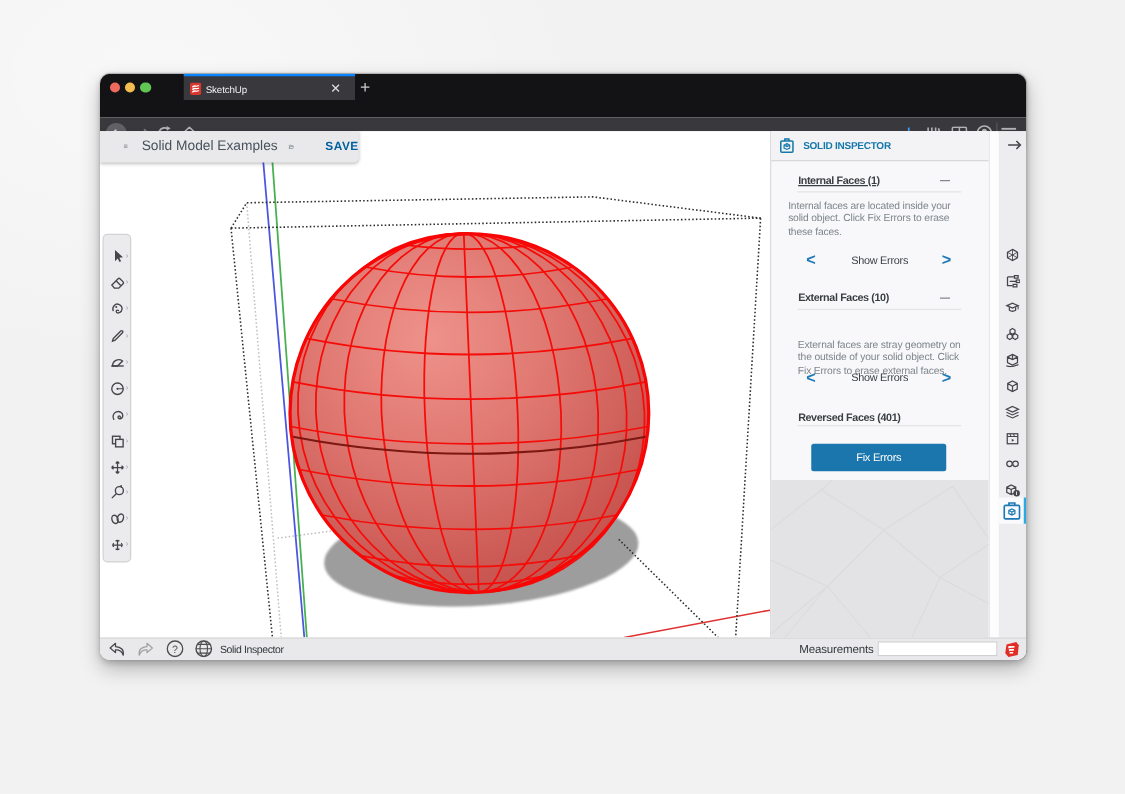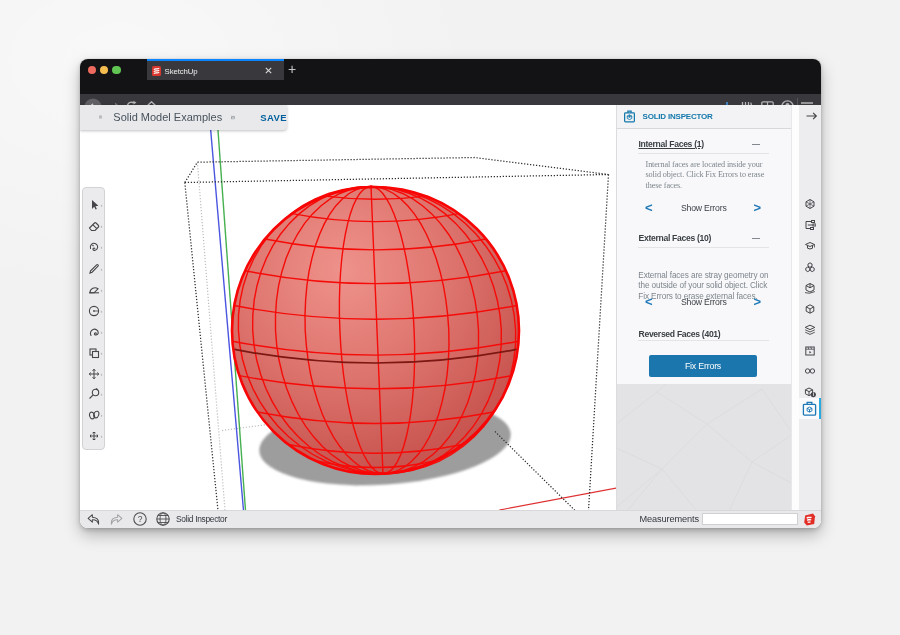--- a/index.html
+++ b/index.html
@@ -244,21 +244,21 @@
             <path d="M6 3.5 L6 1.5 L10 1.5 L10 3.5"></path>
             <path d="M8 6 L10.8 7.4 L10.8 10.4 L8 11.8 L5.2 10.4 L5.2 7.4 Z M8 6 L8 9 M5.2 7.4 L8 9 M10.8 7.4 L8 9" stroke-width="1.1"></path>
           </g>
         </svg>
         <span class="t">SOLID INSPECTOR</span>
       </div>
       <div style="position:relative; height:254px;">
         <div class="sec-title" style="position:absolute;left:22px;top:10px;text-decoration:underline;">Internal Faces (1)</div>
         <div style="position:absolute;right:31.3px;top:15px;width:8px;height:1.2px;background:#82888e;"></div>
         <div class="hr" style="position:absolute;left:21.5px;right:22px;top:24px;"></div>
-        <div class="desc" style="position:absolute;left:29px;top:31px;white-space:nowrap;font-family:Liberation Serif, serif;">Internal faces are located inside your<br>solid object. Click Fix Errors to erase<br>these faces.</div>
+        <div class="desc" style="position:absolute;left:14px;top:31px;white-space:nowrap;">Internal faces are located inside your<br>solid object. Click Fix Errors to erase<br>these faces.</div>
         <div style="position:absolute;left:28.5px;top:71px;color:#2079b8;font-size:13px;font-weight:bold;">&lt;</div>
         <div style="position:absolute;left:0;right:0;top:74px;text-align:center;color:#3a3f44;font-size:8.7px;letter-spacing:-0.2px;">Show Errors</div>
         <div style="position:absolute;right:30px;top:71px;color:#2079b8;font-size:13px;font-weight:bold;">&gt;</div>
 
         <div class="sec-title" style="position:absolute;left:22px;top:104px;">External Faces (10)</div>
         <div style="position:absolute;right:31.3px;top:109px;width:8px;height:1.2px;background:#82888e;"></div>
         <div class="hr" style="position:absolute;left:21.5px;right:22px;top:118px;"></div>
         <div class="desc" style="position:absolute;left:21.8px;top:125px;white-space:nowrap;margin-top:17px;">External faces are stray geometry on<br>the outside of your solid object. Click<br>Fix Errors to erase external faces.</div>
         <div style="position:absolute;left:28.5px;top:165px;color:#2079b8;font-size:13px;font-weight:bold;">&lt;</div>
         <div style="position:absolute;left:0;right:0;top:168px;text-align:center;color:#3a3f44;font-size:8.7px;letter-spacing:-0.2px;">Show Errors</div>

